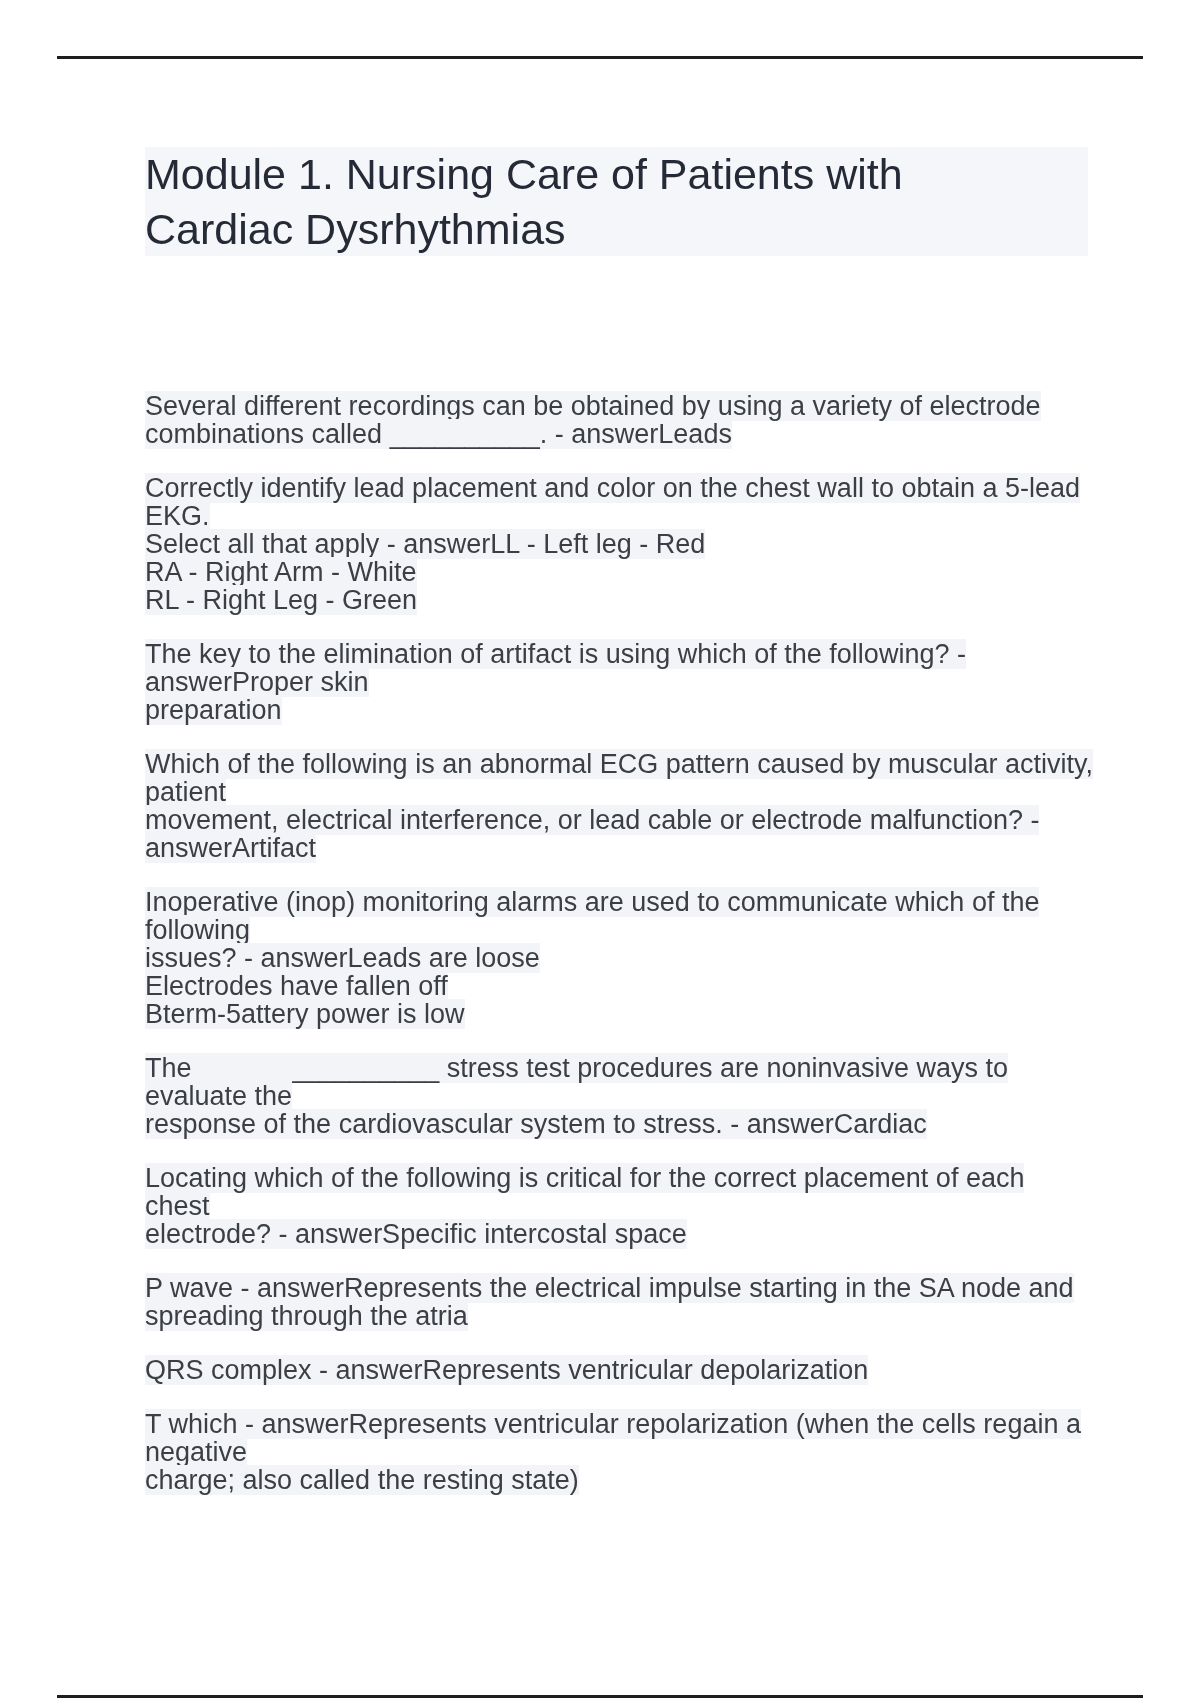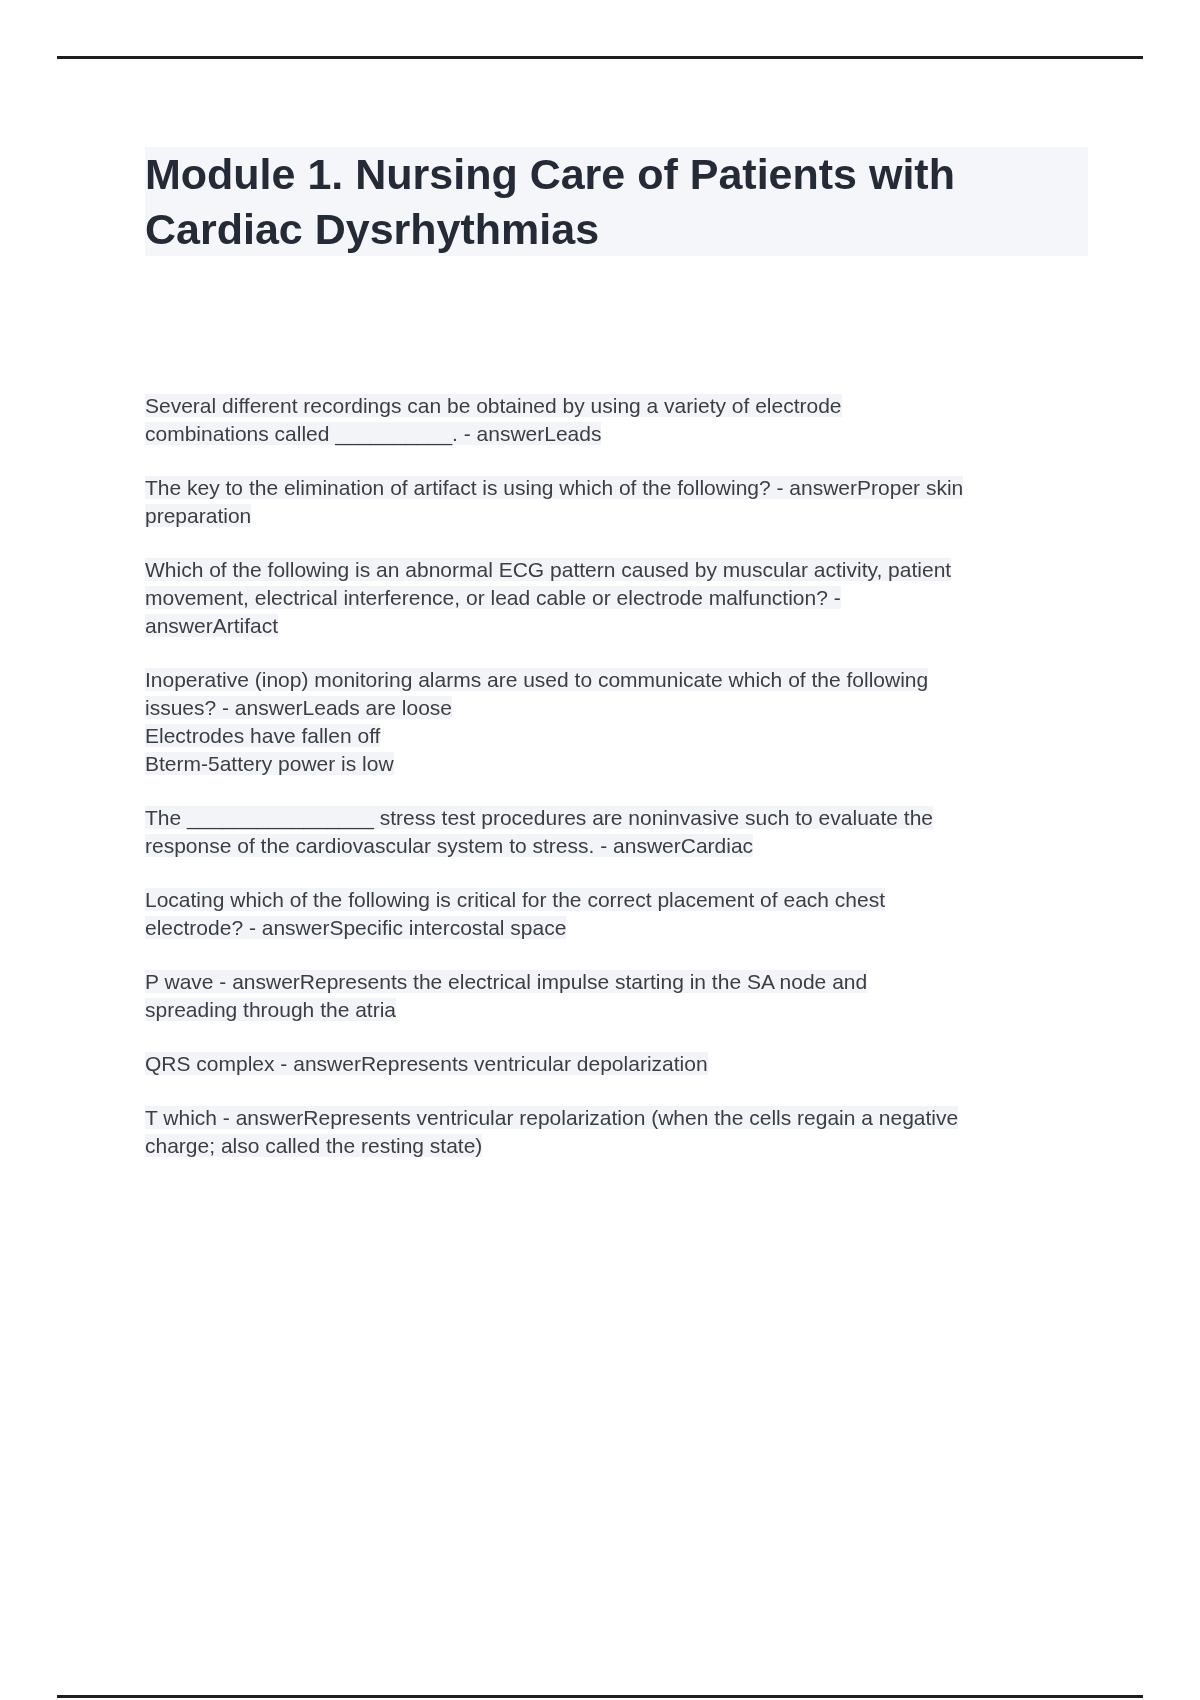--- a/index.html
+++ b/index.html
@@ -30,37 +30,37 @@
       top: 147px;
       width: 943px;
       height: 109px;
       background: #f5f6f9;
     }
     .title {
       margin: 0;
       position: absolute;
       left: 0;
       top: 0;
-      font-weight: bold;
+      font-weight: normal;
       font-size: 43px;
       line-height: 55px;
       color: #252a37;
       letter-spacing: 0px;
       white-space: pre-line;
     }
 
     .content {
       position: absolute;
       left: 145px;
       top: 392px;
       width: 950px;
     }
     .qa {
       margin: 0 0 26px 0;
-      font-size: 21px;
+      font-size: 27px;
       line-height: 28px;
       color: #3b3e44;
       white-space: pre-line;
     }
     .qa span {
       background: #f3f4f7;
       box-decoration-break: clone;
       -webkit-box-decoration-break: clone;
     }
   </style>
@@ -70,30 +70,34 @@
 <div class="rule top"></div>
 
 <div class="title-box">
   <h1 class="title">Module 1. Nursing Care of Patients with
 Cardiac Dysrhythmias</h1>
 </div>
 
 <div class="content">
   <p class="qa"><span>Several different recordings can be obtained by using a variety of electrode
 combinations called __________. - answerLeads</span></p>
+  <p class="qa"><span>Correctly identify lead placement and color on the chest wall to obtain a 5-lead EKG.
+Select all that apply - answerLL - Left leg - Red
+RA - Right Arm - White
+RL - Right Leg - Green</span></p>
   <p class="qa"><span>The key to the elimination of artifact is using which of the following? - answerProper skin
 preparation</span></p>
   <p class="qa"><span>Which of the following is an abnormal ECG pattern caused by muscular activity, patient
 movement, electrical interference, or lead cable or electrode malfunction? -
 answerArtifact</span></p>
   <p class="qa"><span>Inoperative (inop) monitoring alarms are used to communicate which of the following
 issues? - answerLeads are loose
 Electrodes have fallen off
 Bterm-5attery power is low</span></p>
-  <p class="qa"><span>The ________________ stress test procedures are noninvasive such to evaluate the
+  <p class="qa"><span>The ________________ stress test procedures are noninvasive ways to evaluate the
 response of the cardiovascular system to stress. - answerCardiac</span></p>
   <p class="qa"><span>Locating which of the following is critical for the correct placement of each chest
 electrode? - answerSpecific intercostal space</span></p>
   <p class="qa"><span>P wave - answerRepresents the electrical impulse starting in the SA node and
 spreading through the atria</span></p>
   <p class="qa"><span>QRS complex - answerRepresents ventricular depolarization</span></p>
   <p class="qa"><span>T which - answerRepresents ventricular repolarization (when the cells regain a negative
 charge; also called the resting state)</span></p>
 </div>
 

